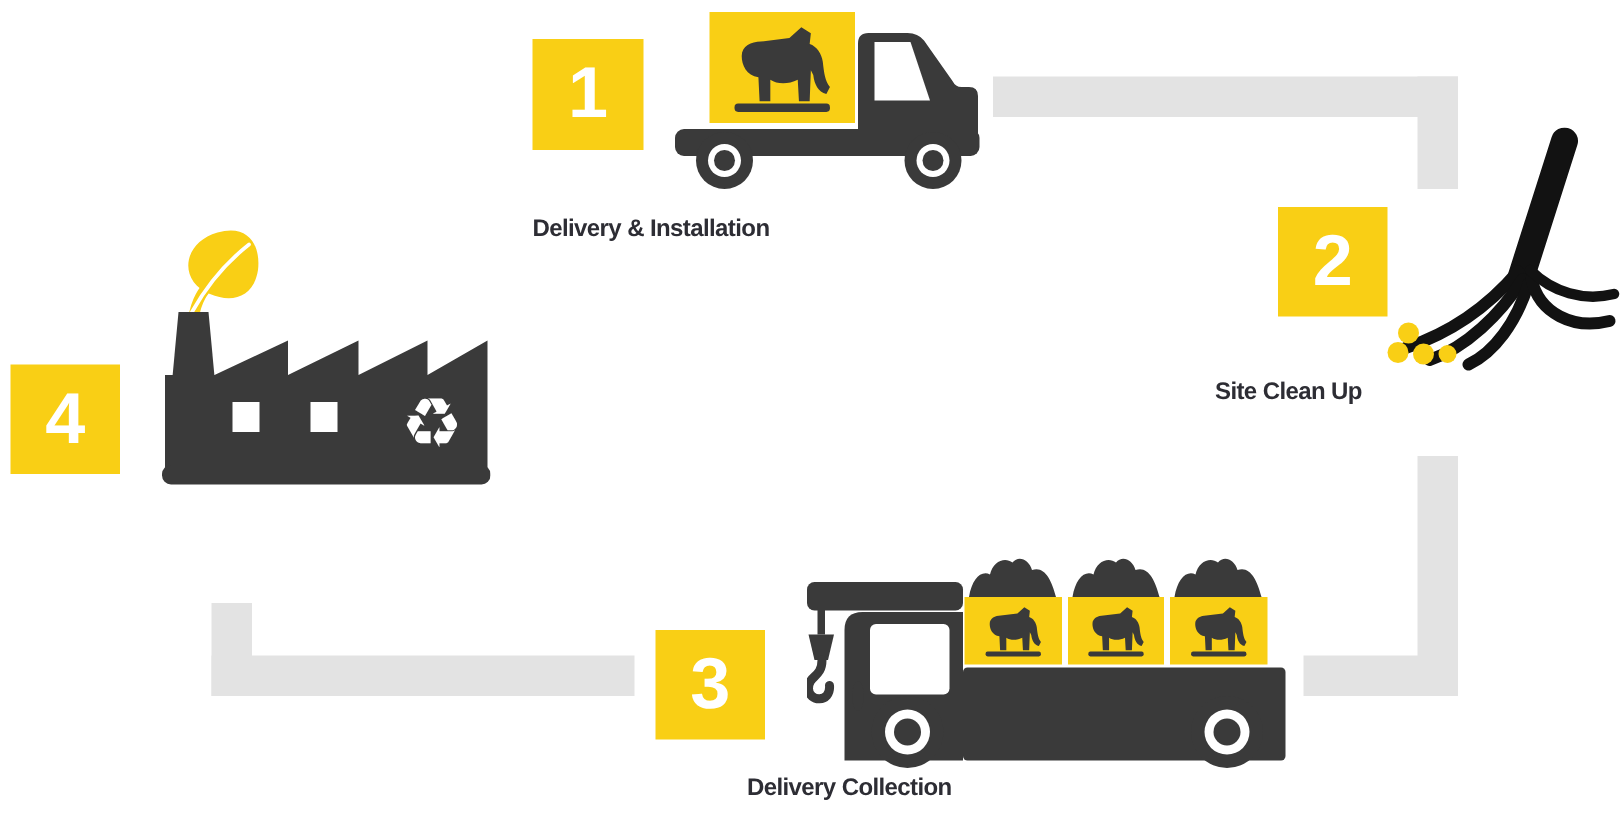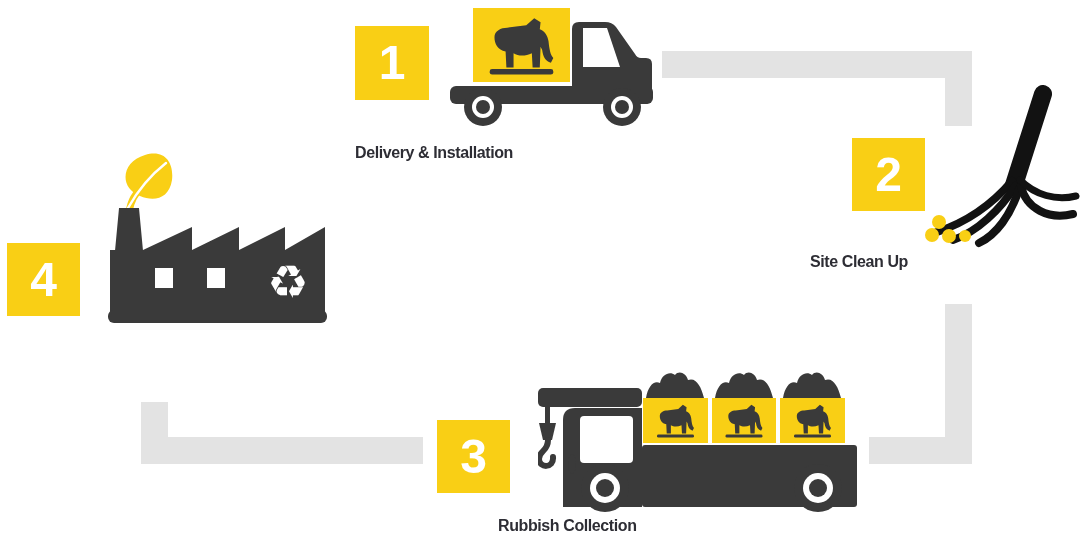--- a/index.html
+++ b/index.html
@@ -134,21 +134,21 @@
     <use href="#elephant" x="248" y="43" width="53" height="36"></use>
 
     <circle class="f-ch" cx="67" cy="128" r="24"></circle>
     <circle class="f-wh" cx="67" cy="128" r="15"></circle>
     <circle class="f-ch" cx="67" cy="128" r="9"></circle>
     <circle class="f-ch" cx="280" cy="128" r="24"></circle>
     <circle class="f-wh" cx="280" cy="128" r="15"></circle>
     <circle class="f-ch" cx="280" cy="128" r="9"></circle>
   </svg>
 
-  <div class="step-label" style="left:498px;top:517px;">Rubbish Collection</div>
+  <div class="step-label" style="left:498px;top:517px;">Delivery Collection</div>
 
   <div class="num-badge" style="left:7px;top:243px;width:73px;height:73px;">
     <span>4</span>
   </div>
 
   <svg class="abs" style="left:107px;top:150px;" width="220" height="175" viewBox="0 0 220 175">
 
     <path class="s-yl" stroke-width="7" d="M22,62 C24,50 28,44 35,37"></path>
     <path class="f-yl" d="M33,46 C12,38 14,12 38,5 C58,-1 67,13 65,30 C62,49 47,52 33,46 Z"></path>
     <path class="s-wh" stroke-width="2.5" d="M21,58 C31,40 45,24 59,13"></path>

